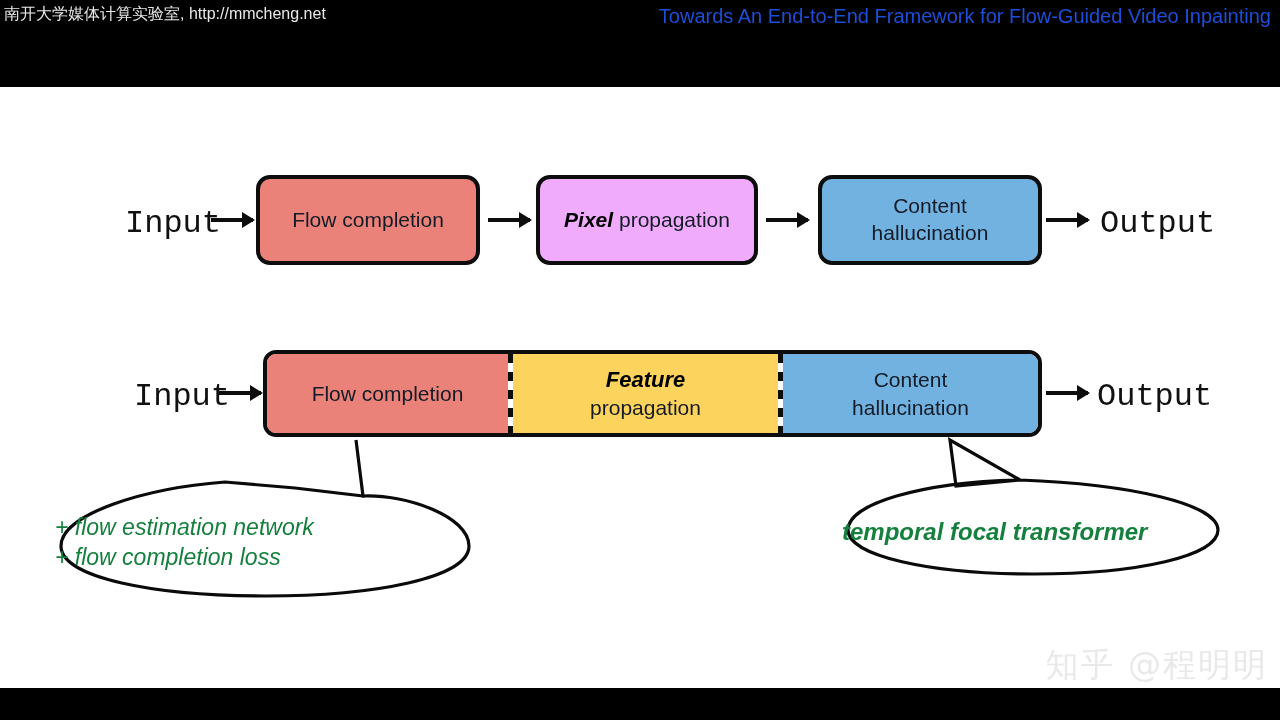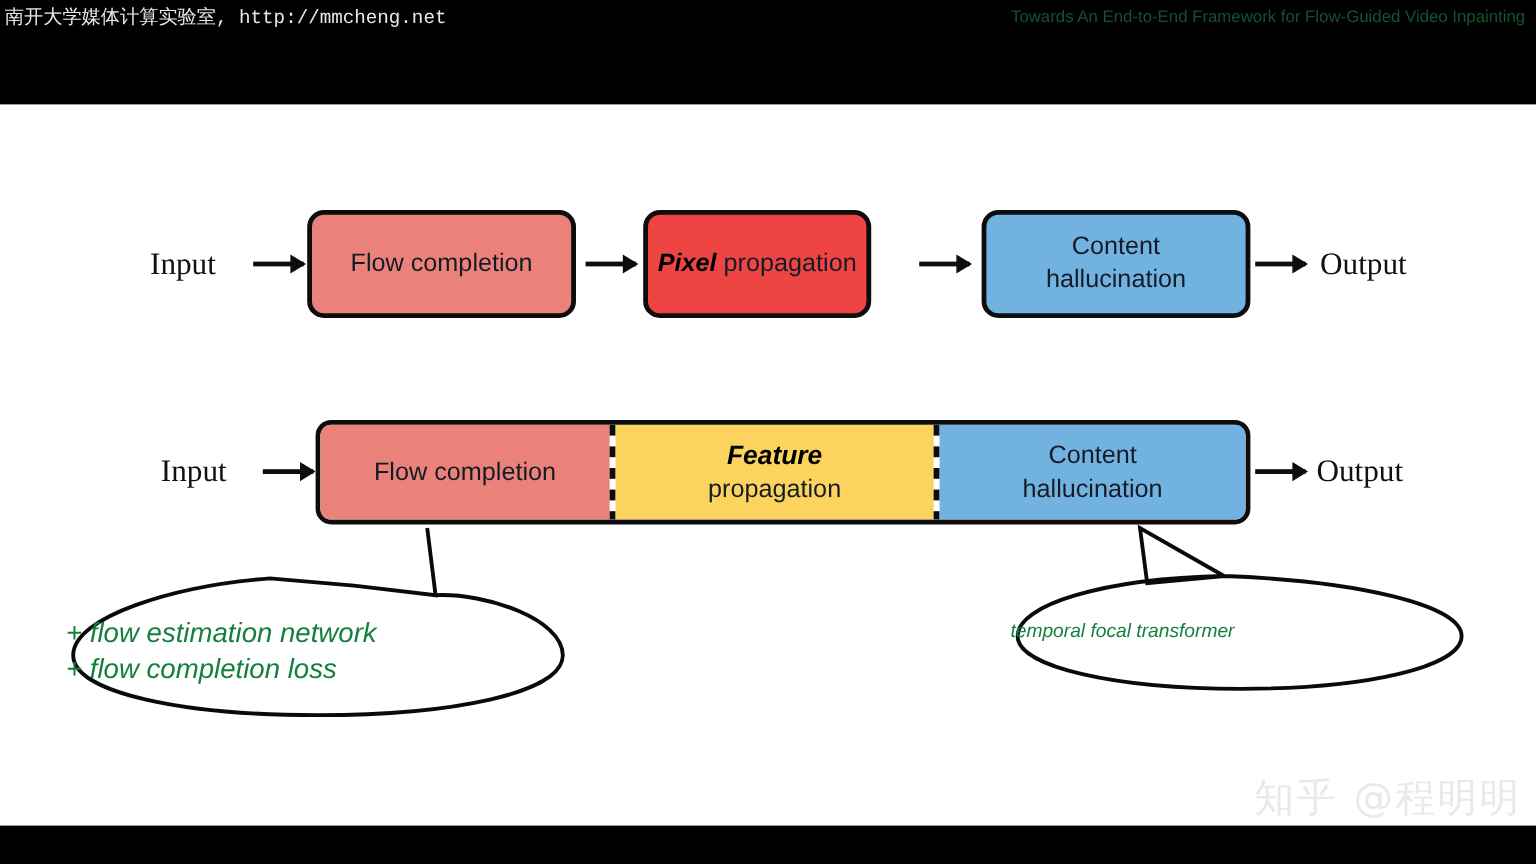--- a/index.html
+++ b/index.html
@@ -30,24 +30,24 @@
     font-weight: 400;
     color: #ffffff;
     letter-spacing: 0.5px;
     font-family: "Liberation Sans", sans-serif;
     white-space: nowrap;
   }
 
   
   .io-label {
     position: absolute;
-    font-size: 26px;
+    font-size: 32px;
     color: #111111;
     white-space: nowrap;
-    font-family: Liberation Serif, serif;
+    font-family: Liberation Mono, monospace;
   }
 
   
   .stage-box {
     position: absolute;
     border: 4px solid #0d0d0d;
     border-radius: 14px;
     display: flex;
     align-items: center;
     justify-content: center;
@@ -147,27 +147,27 @@
     left: 0; top: 688px;
     width: 1280px; height: 32px;
     background: #000000;
   }
   #footer-left {
     position: absolute;
     left: 4px; top: 4px;
     font-size: 16px;
     color: #e8e8e8;
     white-space: nowrap;
-    font-family: Liberation Mono, monospace;
+    font-family: Liberation Sans, sans-serif;
   }
   #footer-right {
     position: absolute;
     right: 9px; top: 5px;
-    font-size: 14px;
-    color: #14532d;
+    font-size: 20px;
+    color: #1d4ed8;
     white-space: nowrap;
     font-family: "Liberation Sans", sans-serif;
   }
 </style>
 </head>
 <body>
 
 <div id="slide">
 
   <div id="header-bar"></div>
@@ -175,21 +175,21 @@
   <div class="io-label" style="left:125px; top:205px;">Input</div>
 
   <div class="arrow" style="left:211px; top:218px; width:42px;"></div>
 
   <div class="stage-box" style="left:256px; top:175px; width:224px; height:90px; background:#EA8279;">
     <span>Flow completion</span>
   </div>
 
   <div class="arrow" style="left:488px; top:218px; width:42px;"></div>
 
-  <div class="stage-box" style="left:536px; top:175px; width:190px; height:90px; background:#ef4444;">
+  <div class="stage-box" style="left:536px; top:175px; width:222px; height:90px; background:#f0abfc;">
     <span>
       <span class="em">Pixel</span><span> propagation</span>
     </span>
   </div>
 
   <div class="arrow" style="left:766px; top:218px; width:42px;"></div>
 
   <div class="stage-box" style="left:818px; top:175px; width:224px; height:90px; background:#72B2E0;">
     <span style="white-space:pre-line;">Content
 hallucination</span>
@@ -239,21 +239,21 @@
 
 
   <div class="callout" style="left:842px; top:438px; width:382px; height:140px;">
     <svg width="382" height="140" viewBox="0 0 382 140">
       <path d="M 108 2 L 114 48 L 178 42
                C 78 44 6 66 6 92
                C 6 118 88 136 192 136
                C 296 136 376 118 376 92
                C 376 66 288 46 178 42 Z" fill="#ffffff" stroke="#0a0a0a" stroke-width="3.2" stroke-linejoin="miter"></path>
     </svg>
-    <div class="callout-text" style="top:78px; left:0; font-size:16px;">
+    <div class="callout-text" style="top:78px; left:0; font-size:24px;font-weight:bold;">
       <span>temporal focal transformer</span>
     </div>
   </div>
 
   <div id="watermark">知乎 @程明明</div>
 
   <div id="footer-bar"></div>
   <div id="footer-left">南开大学媒体计算实验室, http://mmcheng.net</div>
   <div id="footer-right">Towards An End-to-End Framework for Flow-Guided Video Inpainting</div>
 

